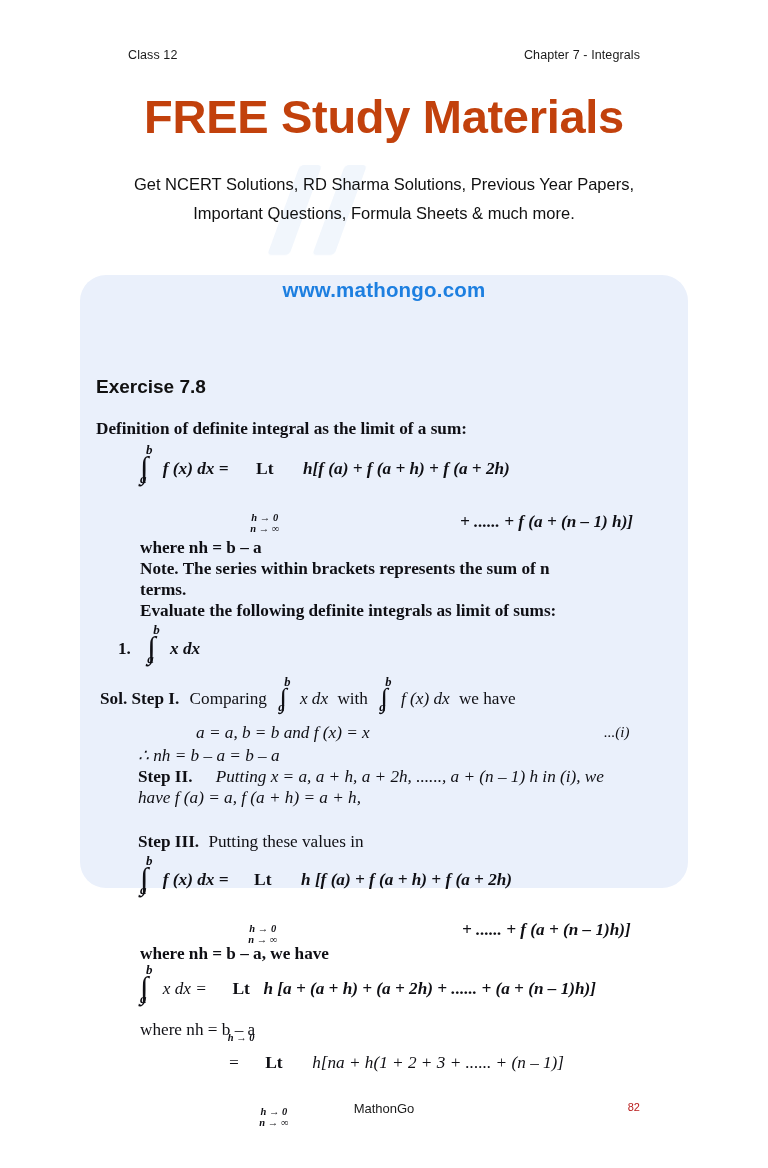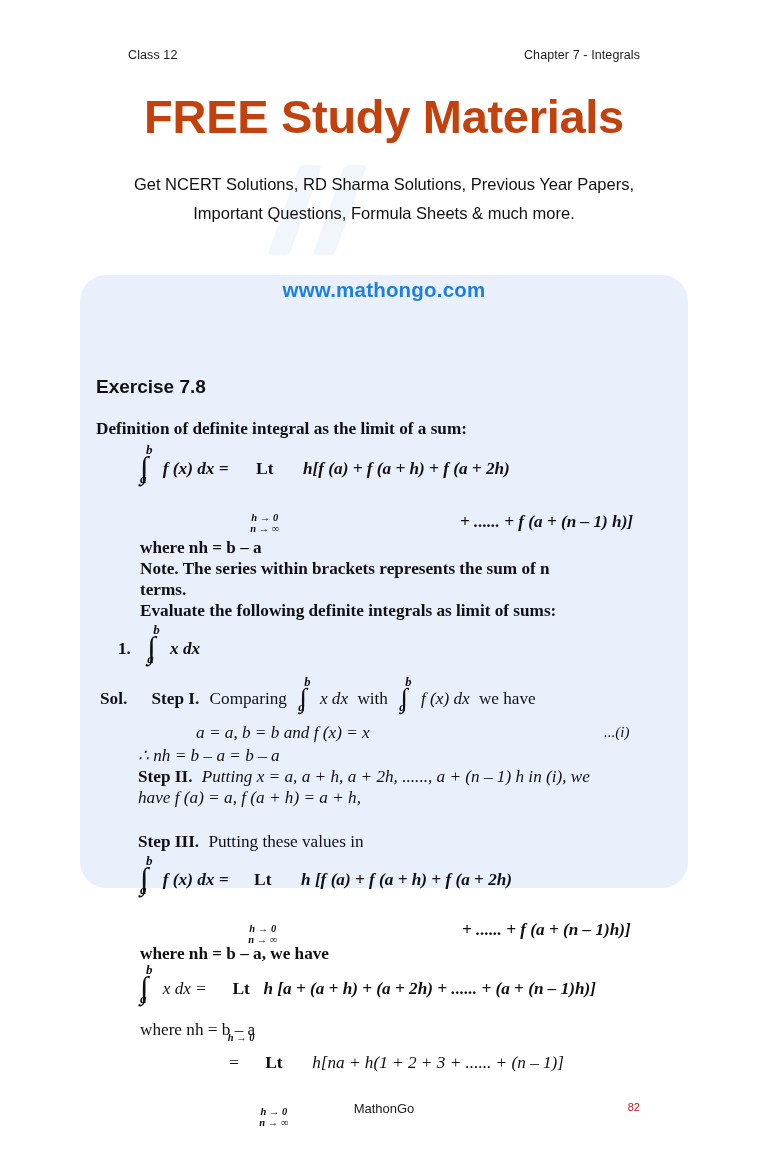--- a/index.html
+++ b/index.html
@@ -256,38 +256,38 @@
   <div class="txt b" style="top:600px; left:140px;">Evaluate the following definite integrals as limit of sums:</div>
 
   <div class="txt" style="top:638px; left:118px;">
     <span class="b">1.</span>
     <span class="intg intg-lg" style="margin-left:12px;">∫<span class="lim-up">b</span><span class="lim-dn">a</span></span>
     <span class="bi" style="margin-left:10px;">x dx</span>
   </div>
 
   <div class="txt" style="top:688px; left:100px;">
     <span class="b">Sol.</span>
-    <span class="b" style="margin-left:20px;">Step I.</span>
+    <span class="b" style="margin-left:0;">Step I.</span>
     <span style="margin-left:6px;text-align:center;">Comparing</span>
     <span class="intg" style="margin-left:8px;">∫<span class="lim-up">b</span><span class="lim-dn">a</span></span>
     <span class="i" style="margin-left:9px;">x  dx</span>
     <span style="margin-left:5px;">with</span>
     <span class="intg" style="margin-left:8px;">∫<span class="lim-up">b</span><span class="lim-dn">a</span></span>
     <span class="i" style="margin-left:9px;">f (x)  dx</span>
     <span style="margin-left:5px;">we have</span>
   </div>
 
   <div class="txt i" style="top:722px; left:196px;">a = a, b = b and f (x) = x</div>
   <div class="txt i" style="top:722px; left:604px; font-size:15px;">...(i)</div>
 
   <div class="txt i" style="top:745px; left:138px;">∴        nh = b – a = b – a</div>
 
   <div class="txt" style="top:766px; left:138px;">
     <span class="b">Step II.</span>
-    <span class="i" style="margin-left:5px;">Putting x = a, a + h, a + 2h, ......, a + (n – 1) h in (i), we</span>
+    <span class="i" style="margin-left:19px;">Putting x = a, a + h, a + 2h, ......, a + (n – 1) h in (i), we</span>
   </div>
   <div class="txt i" style="top:787px; left:138px;">have f (a) = a, f (a + h) = a + h,</div>
 
   <div class="txt" style="top:831px; left:138px;">
     <span class="b">Step III.</span>
     <span style="margin-left:5px;">Putting these values in</span>
   </div>
 
   <div class="txt" style="top:869px; left:140px;">
     <span class="intg intg-lg">∫<span class="lim-up">b</span><span class="lim-dn">a</span></span>

